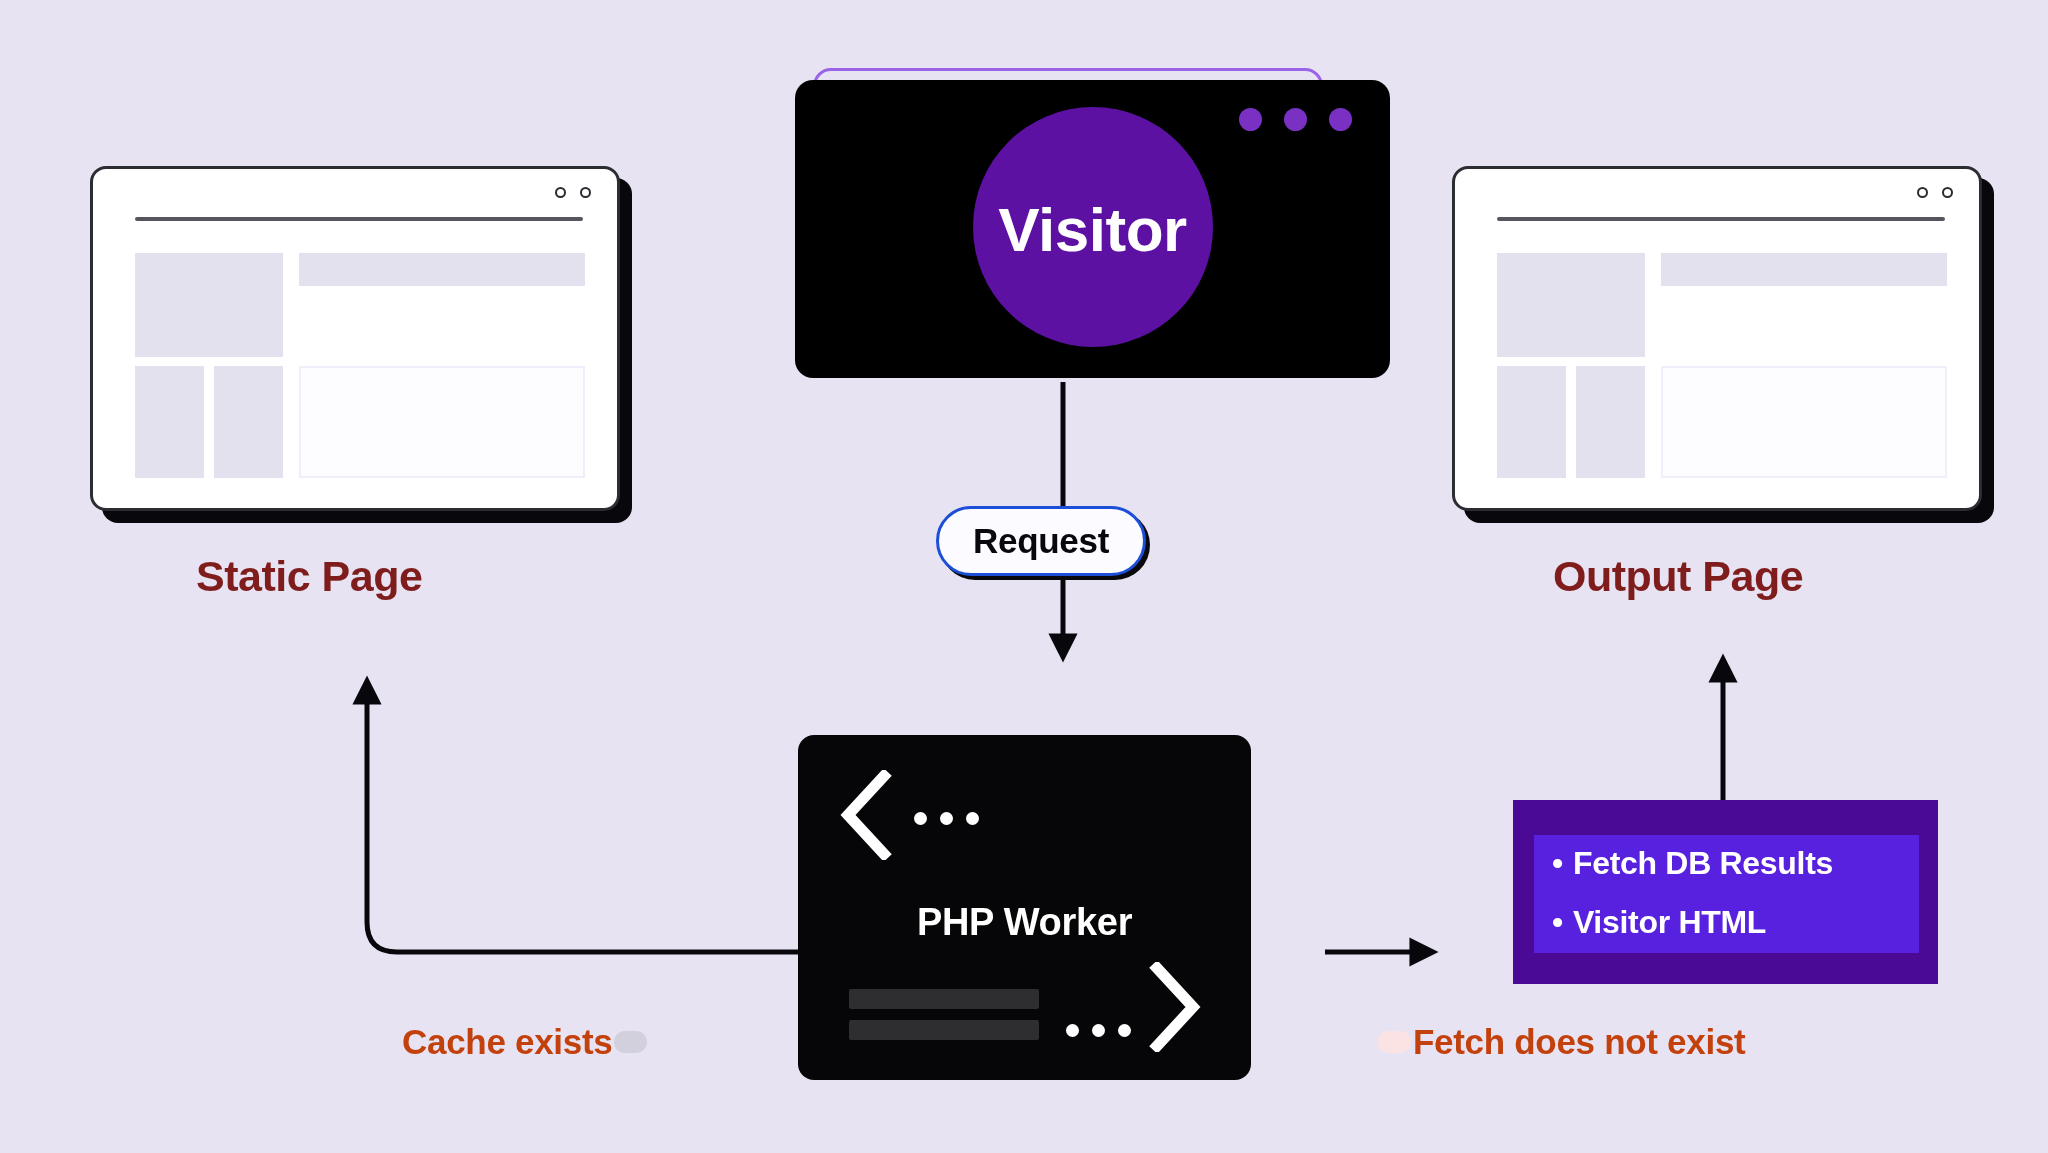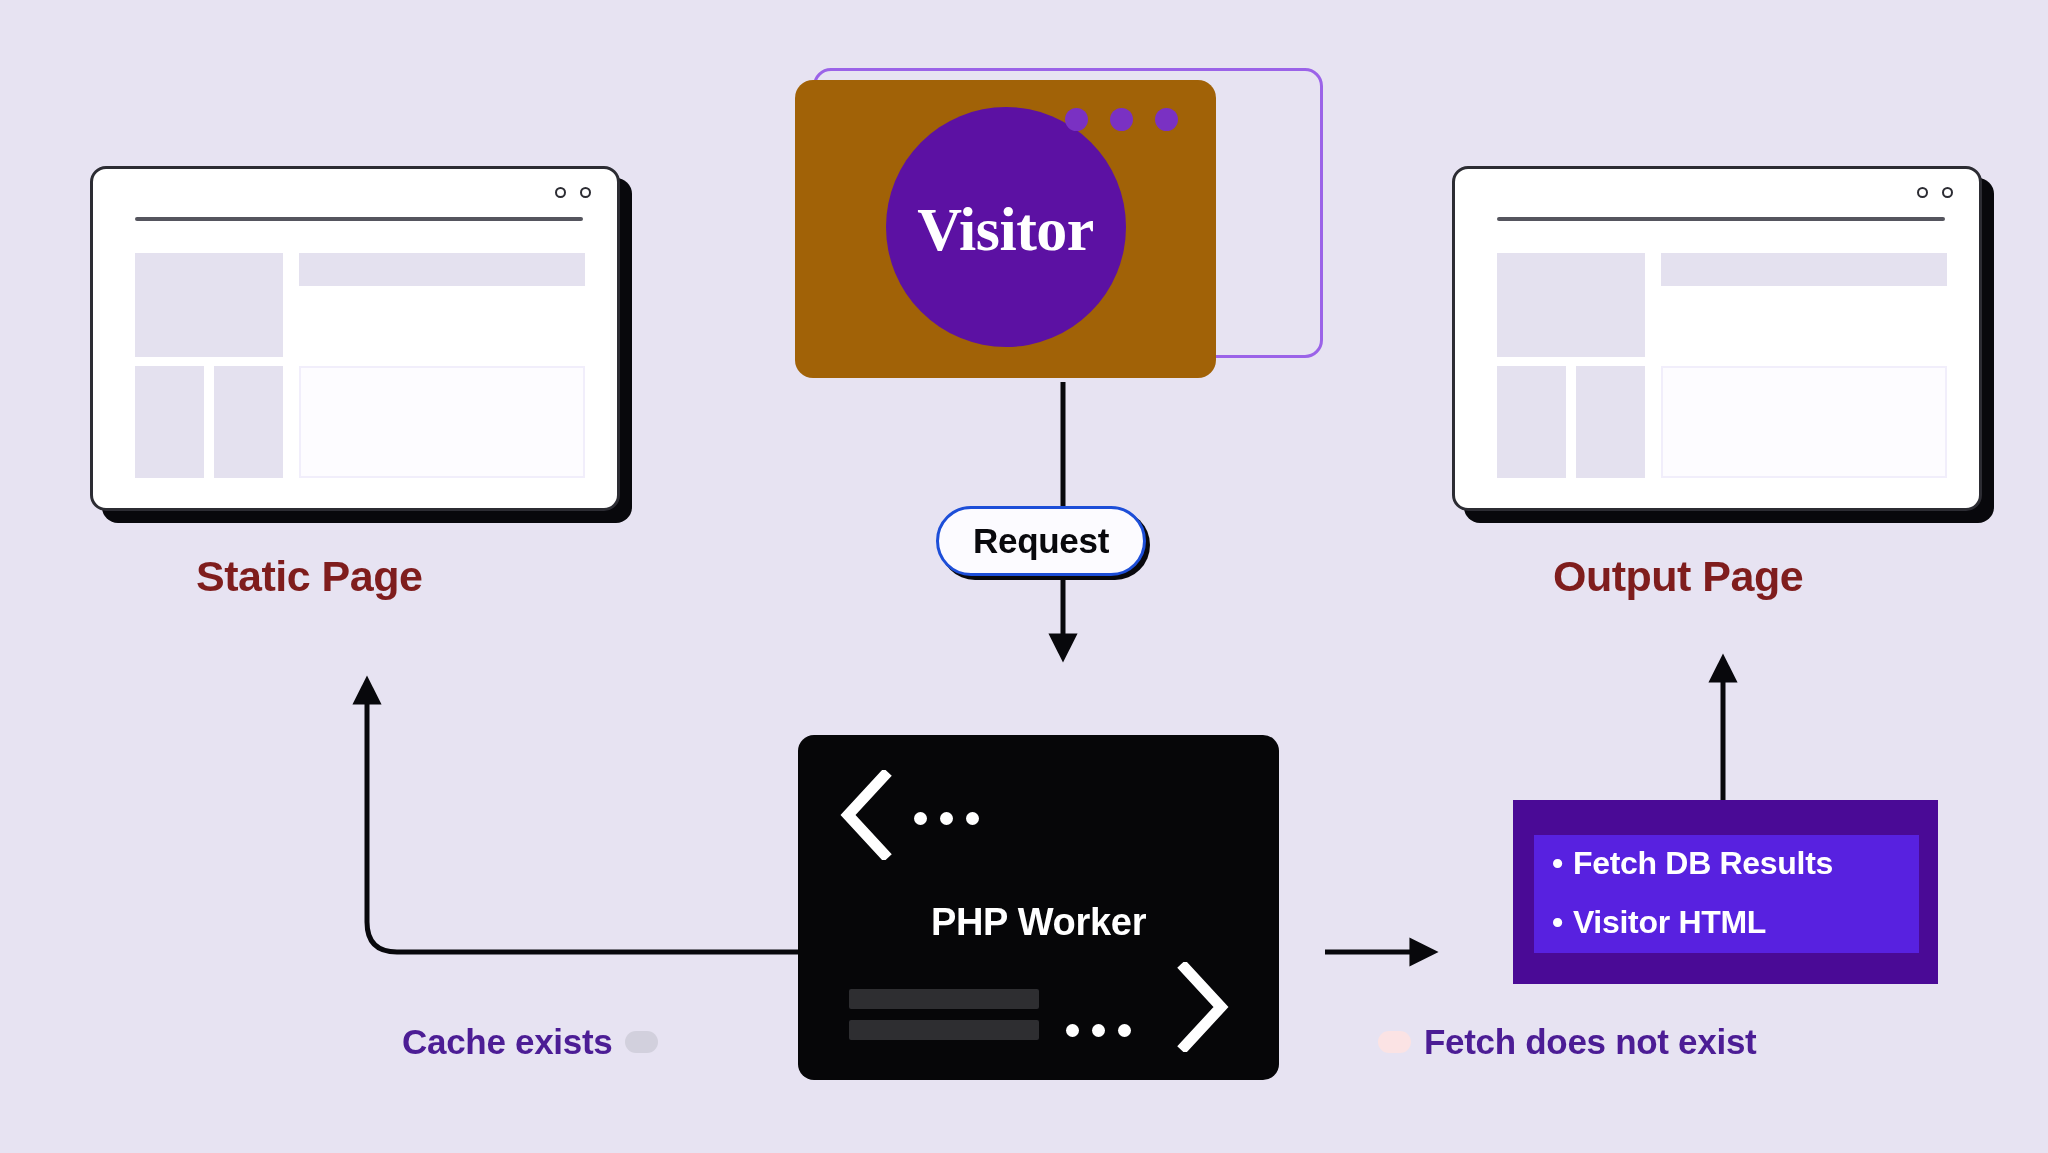--- a/index.html
+++ b/index.html
@@ -130,26 +130,25 @@
     height: 290px;
     border: 3px solid #9b63e8;
     border-radius: 18px;
     box-sizing: border-box;
     background: transparent;
   }
   .visitor-card {
     position: absolute;
     left: 0;
     top: 12px;
-    width: 421px;
+    width: 595px;
     height: 298px;
-    background: #a16207;
+    background: #000000;
     border-radius: 18px;
     overflow: hidden;
-    font-family: Liberation Serif, serif;
   }
   .visitor-glow {
     position: absolute;
     left: 50%;
     top: 50%;
     width: 240px;
     height: 240px;
     margin-left: -120px;
     margin-top: -122px;
     border-radius: 50%;
@@ -200,21 +199,20 @@
   
   #php-worker {
     position: absolute;
     left: 798px;
     top: 735px;
     width: 453px;
     height: 345px;
     background: #060608;
     border-radius: 16px;
     overflow: hidden;
-    padding-left: 28px;
   }
   .chev {
     position: absolute;
     stroke: #ffffff;
     fill: none;
     stroke-width: 11;
     stroke-linecap: square;
   }
   #chev-left  { left: 40px; top: 35px; }
   #chev-right { right: 48px; bottom: 28px; }
@@ -282,24 +280,24 @@
     box-sizing: border-box;
     white-space: nowrap;
   }
   .bullet { display: inline-block; margin-right: 10px; }
 
   
   .legend {
     position: absolute;
     display: flex;
     align-items: center;
-    gap: 13px;
+    gap: 2px;
     font-size: 35px;
     font-weight: 700;
-    color: #4c1d95;
+    color: #c2410c;
     letter-spacing: -0.3px;
     white-space: nowrap;
   }
   #legend-cache-exists { left: 402px; top: 1022px; }
   #legend-cache-missing { left: 1378px; top: 1022px; }
   .legend-swatch {
     display: block;
     width: 33px;
     height: 22px;
     border-radius: 11px;

